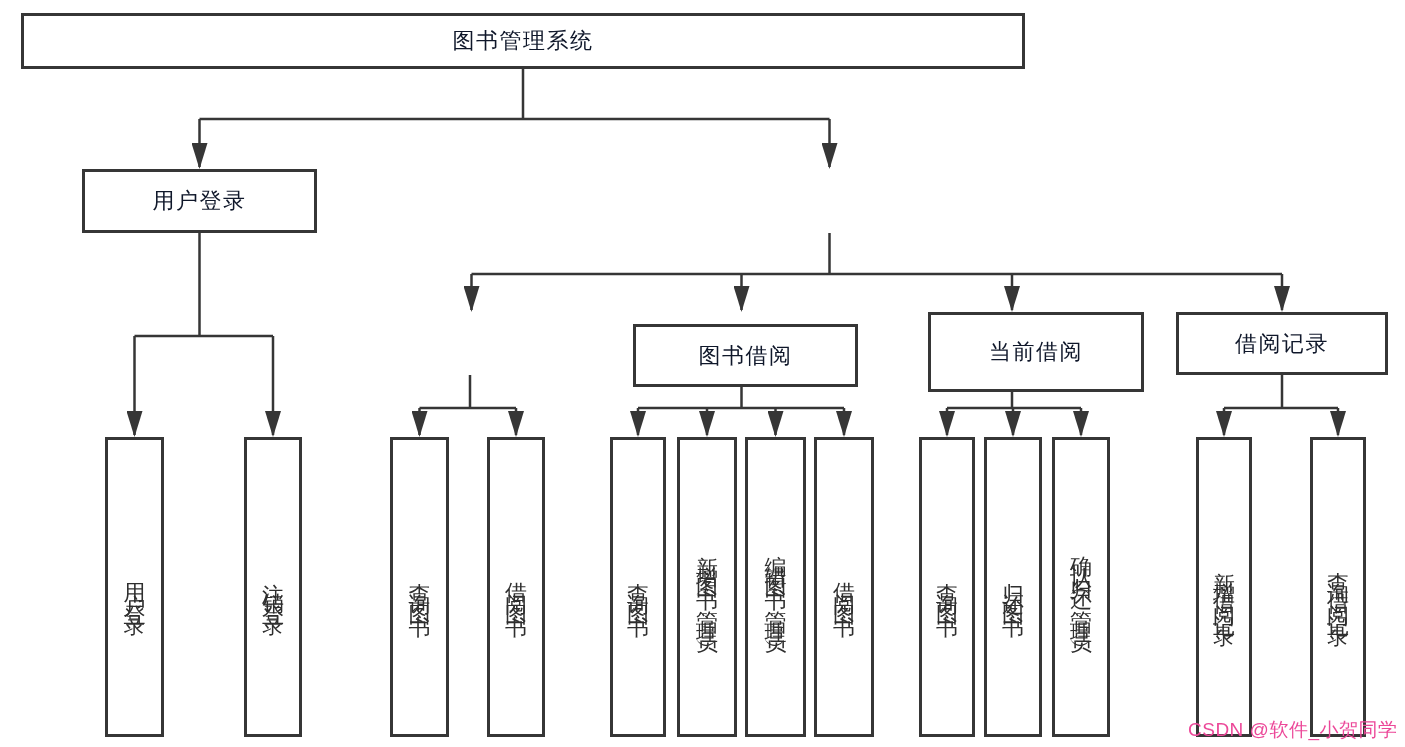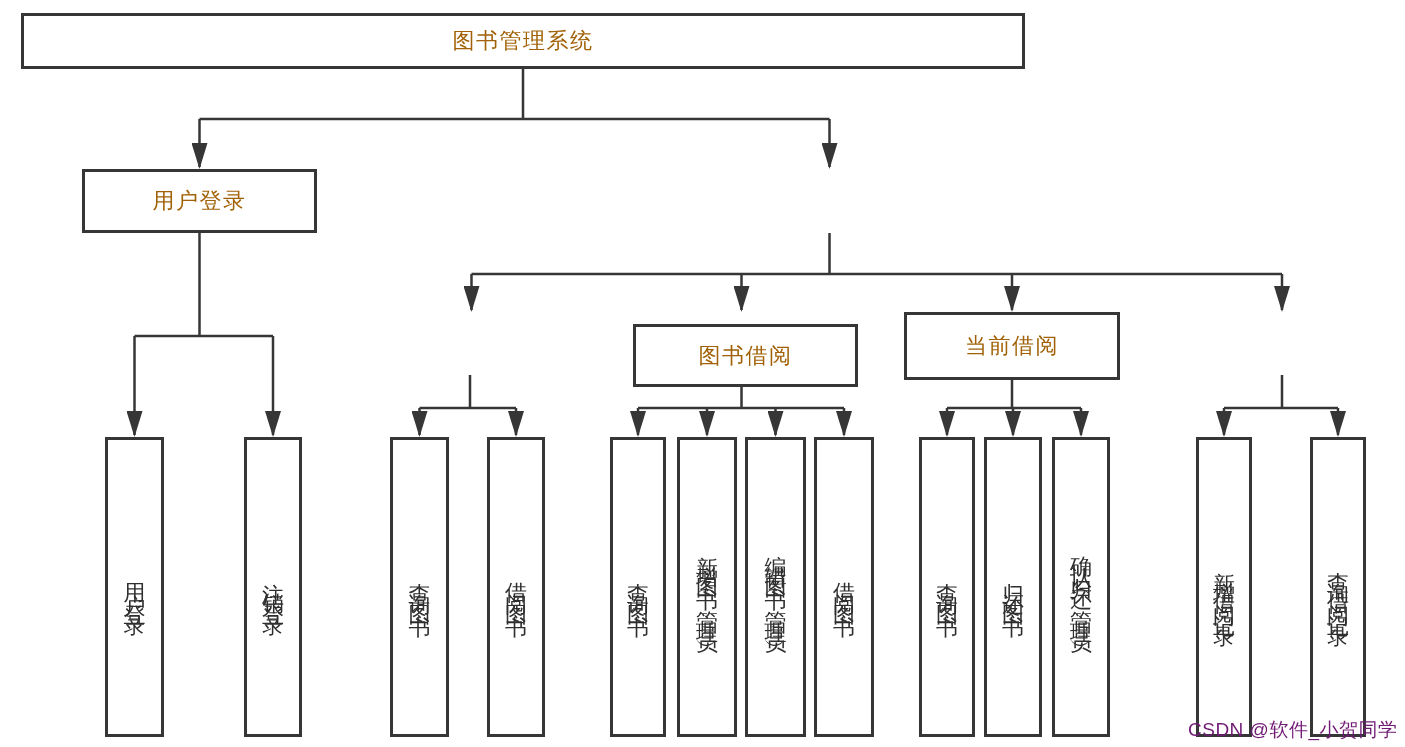--- a/index.html
+++ b/index.html
@@ -10,42 +10,42 @@
     font-family:"Liberation Sans", sans-serif;
     overflow:hidden;
   }
   .connector-layer{position:absolute;left:0;top:0;z-index:1;}
   .hbox{
     position:absolute;z-index:2;
     background:#ffffff;
     border:3px solid #363636;
     box-sizing:border-box;
     display:flex;align-items:center;justify-content:center;
-    font-size:22px;color:#a16207;letter-spacing:1.5px;
+    font-size:22px;color:#0f172a;letter-spacing:1.5px;
     white-space:nowrap;
   }
   .vbox{
     position:absolute;z-index:2;
     top:437px;height:300px;
     background:#ffffff;
     border:3px solid #363636;
     box-sizing:border-box;
     display:flex;align-items:center;justify-content:center;
   }
   .vtext{
     writing-mode:vertical-rl;
     text-orientation:mixed;
     font-size:22px;color:#2e2e2e;
     letter-spacing:11px;line-height:1;
     white-space:nowrap;
   }
   .watermark{
     position:absolute;z-index:5;
     left:1188px;top:717px;
-    font-size:19px;color:#701a75;
+    font-size:19px;color:#ec4899;
     letter-spacing:0.5px;white-space:nowrap;
   }
 </style>
 </head>
 <body>
 
 <div class="canvas">
 
   <svg class="connector-layer" width="1405" height="747" viewBox="0 0 1405 747">
     <defs>
@@ -94,22 +94,25 @@
     <span>图书管理系统</span>
   </div>
 
   <div class="hbox" style="left:82px;top:169px;width:235px;height:64px">
     <span>用户登录</span>
   </div>
 
   <div class="hbox" style="left:633px;top:324px;width:225px;height:63px">
     <span>图书借阅</span>
   </div>
-  <div class="hbox" style="left:904px;top:312px;width:216px;height:68px">
+  <div class="hbox" style="left:928px;top:312px;width:216px;height:80px">
     <span>当前借阅</span>
+  </div>
+  <div class="hbox" style="left:1176px;top:312px;width:212px;height:63px">
+    <span>借阅记录</span>
   </div>
 
   <div class="vbox" style="left:105px;width:59px">
     <span class="vtext">用户登录</span>
   </div>
   <div class="vbox" style="left:244px;width:58px">
     <span class="vtext">注销登录</span>
   </div>
 
   <div class="vbox" style="left:390px;width:59px">

